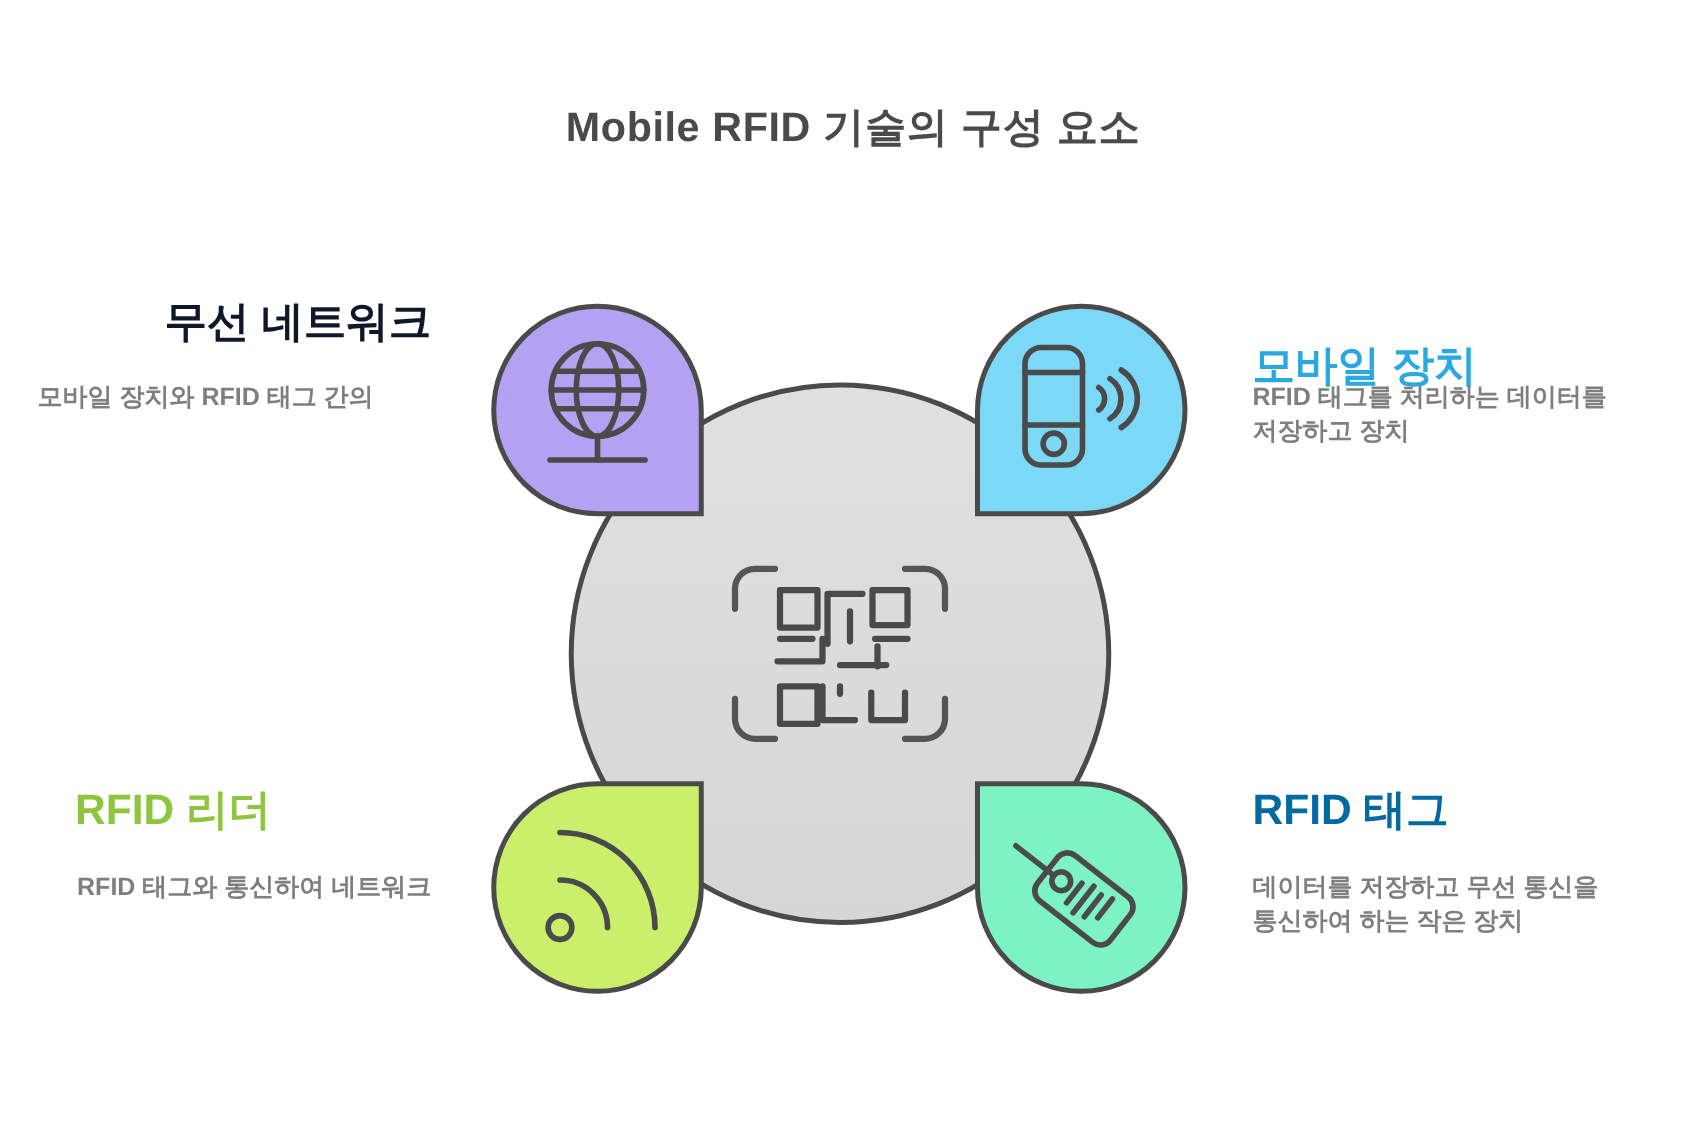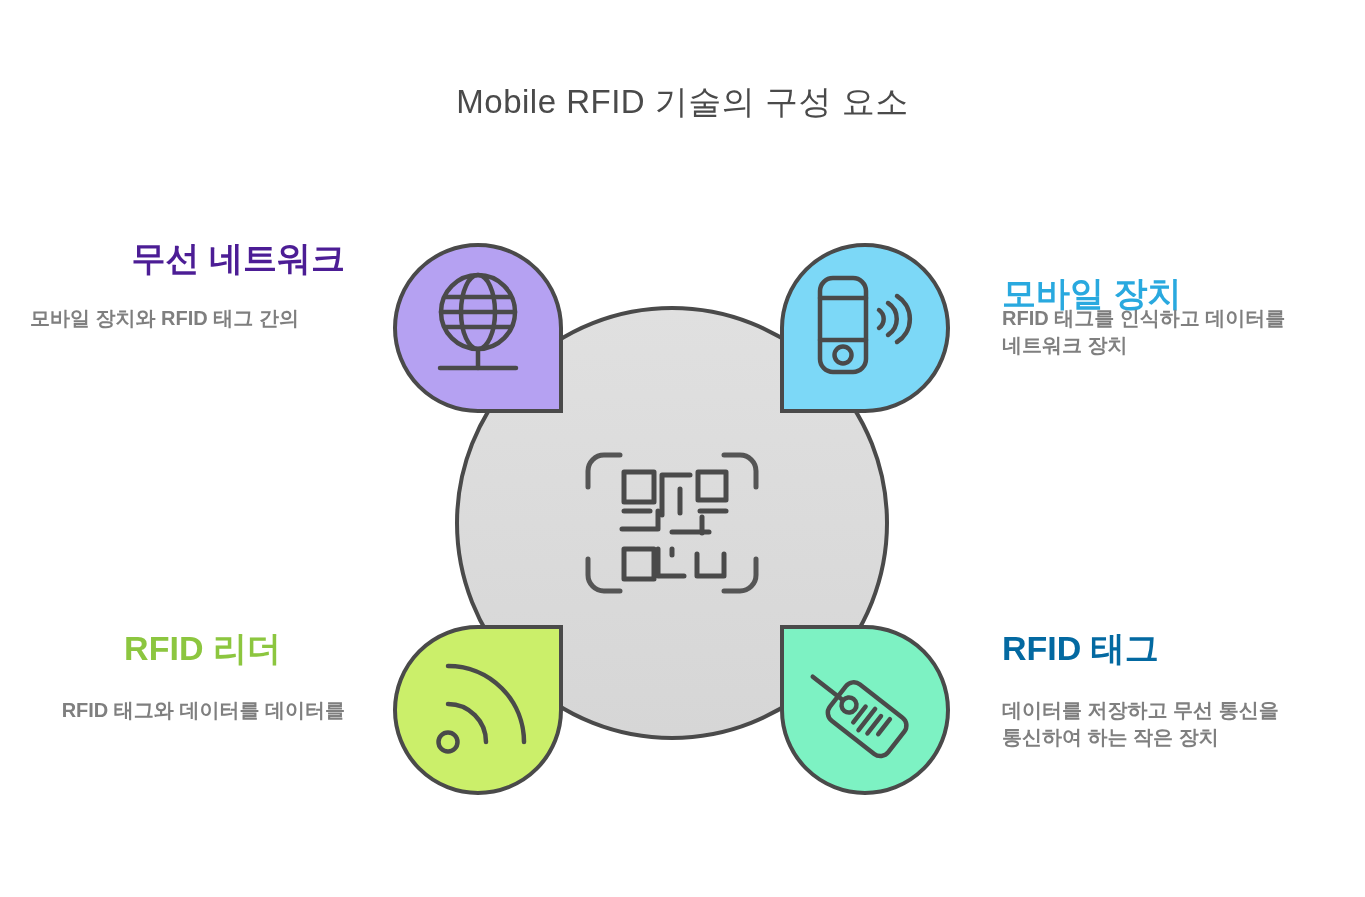--- a/index.html
+++ b/index.html
@@ -2,41 +2,41 @@
 <html><head>
 <meta charset="utf-8">
 <style>
   html,body{margin:0;padding:0;background:#ffffff;}
   .canvas{
     position:relative;width:1365px;height:897px;background:#ffffff;overflow:hidden;
     font-family:"Liberation Sans","DejaVu Sans",sans-serif;
   }
   .title{
     position:absolute;top:80px;left:0;width:100%;text-align:center;
-    font-size:33px;font-weight:normal;color:#4A4A4A;letter-spacing:0.5px;
+    font-size:33px;font-weight:bold;color:#4A4A4A;letter-spacing:0.5px;
   }
   .center-circle{
     position:absolute;left:455px;top:306px;width:434px;height:434px;box-sizing:border-box;
     border:4px solid #4A4A4A;border-radius:50%;
     background:linear-gradient(180deg,#E0E0E0 0%,#D6D6D6 100%);
     z-index:1;display:flex;align-items:center;justify-content:center;
   }
   .pod{
     position:absolute;width:170px;height:170px;box-sizing:border-box;border:4px solid #4A4A4A;
     z-index:2;display:flex;align-items:center;justify-content:center;
   }
   .pod svg{display:block;}
   .pod-tl{left:393px;top:243px;background:#B5A1F2;border-radius:50% 50% 0 50%;}
   .pod-tr{left:780px;top:243px;background:#7CD8F7;border-radius:50% 50% 50% 0;}
   .pod-bl{left:393px;top:625px;background:#CBEF6A;border-radius:50% 0 50% 50%;}
   .pod-br{left:780px;top:625px;background:#7DF2C3;border-radius:0 50% 50% 50%;}
   .heading{position:absolute;font-size:34px;font-weight:bold;line-height:40px;white-space:nowrap;}
-  .heading-tl{left:60px;top:238px;width:285px;text-align:right;color:#4c1d95;}
+  .heading-tl{left:60px;top:238px;width:285px;text-align:right;color:#0f172a;}
   .heading-tr{left:1002px;top:238px;width:320px;text-align:left;color:#29A9DF;margin-top:35px;}
-  .heading-bl{left:60px;top:628px;width:285px;text-align:center;color:#8CC63F;}
+  .heading-bl{left:60px;top:628px;width:285px;text-align:left;color:#8CC63F;}
   .heading-br{left:1002px;top:628px;width:320px;text-align:left;color:#0369a1;}
   .desc{position:absolute;font-size:20px;font-weight:600;line-height:27px;color:#7F7F7F;}
   .desc span{display:block;}
   .desc-tl{left:30px;top:305px;width:315px;text-align:left;}
   .desc-tr{left:1002px;top:305px;width:330px;text-align:left;}
   .desc-bl{left:30px;top:697px;width:315px;text-align:right;}
   .desc-br{left:1002px;top:697px;width:330px;text-align:left;}
   .stroke{fill:none;stroke:#4A4A4A;stroke-width:4.5;stroke-linecap:round;stroke-linejoin:round;}
   .stroke-qr{fill:none;stroke:#4A4A4A;stroke-width:5;stroke-linecap:round;stroke-linejoin:round;}
   .stroke-qr-soft{fill:none;stroke:#555555;stroke-width:5;stroke-linecap:round;stroke-linejoin:round;}
@@ -120,24 +120,24 @@
 
   <div class="heading heading-tl">무선 네트워크</div>
   <div class="heading heading-tr">모바일 장치</div>
   <div class="heading heading-bl">RFID 리더</div>
   <div class="heading heading-br">RFID 태그</div>
 
   <div class="desc desc-tl">
     <span>모바일 장치와 RFID 태그 간의</span>
   </div>
   <div class="desc desc-tr">
-    <span>RFID 태그를 인식하고 데이터를</span>
-    <span>네트워크 장치</span>
+    <span>RFID 태그를 처리하는 데이터를</span>
+    <span>저장하고 장치</span>
   </div>
   <div class="desc desc-bl">
-    <span>RFID 태그와 데이터를 데이터를</span>
+    <span>RFID 태그와 통신하여 네트워크</span>
   </div>
   <div class="desc desc-br">
     <span>데이터를 저장하고 무선 통신을</span>
     <span>통신하여 하는 작은 장치</span>
   </div>
 
 </div>
 
 </body></html>

